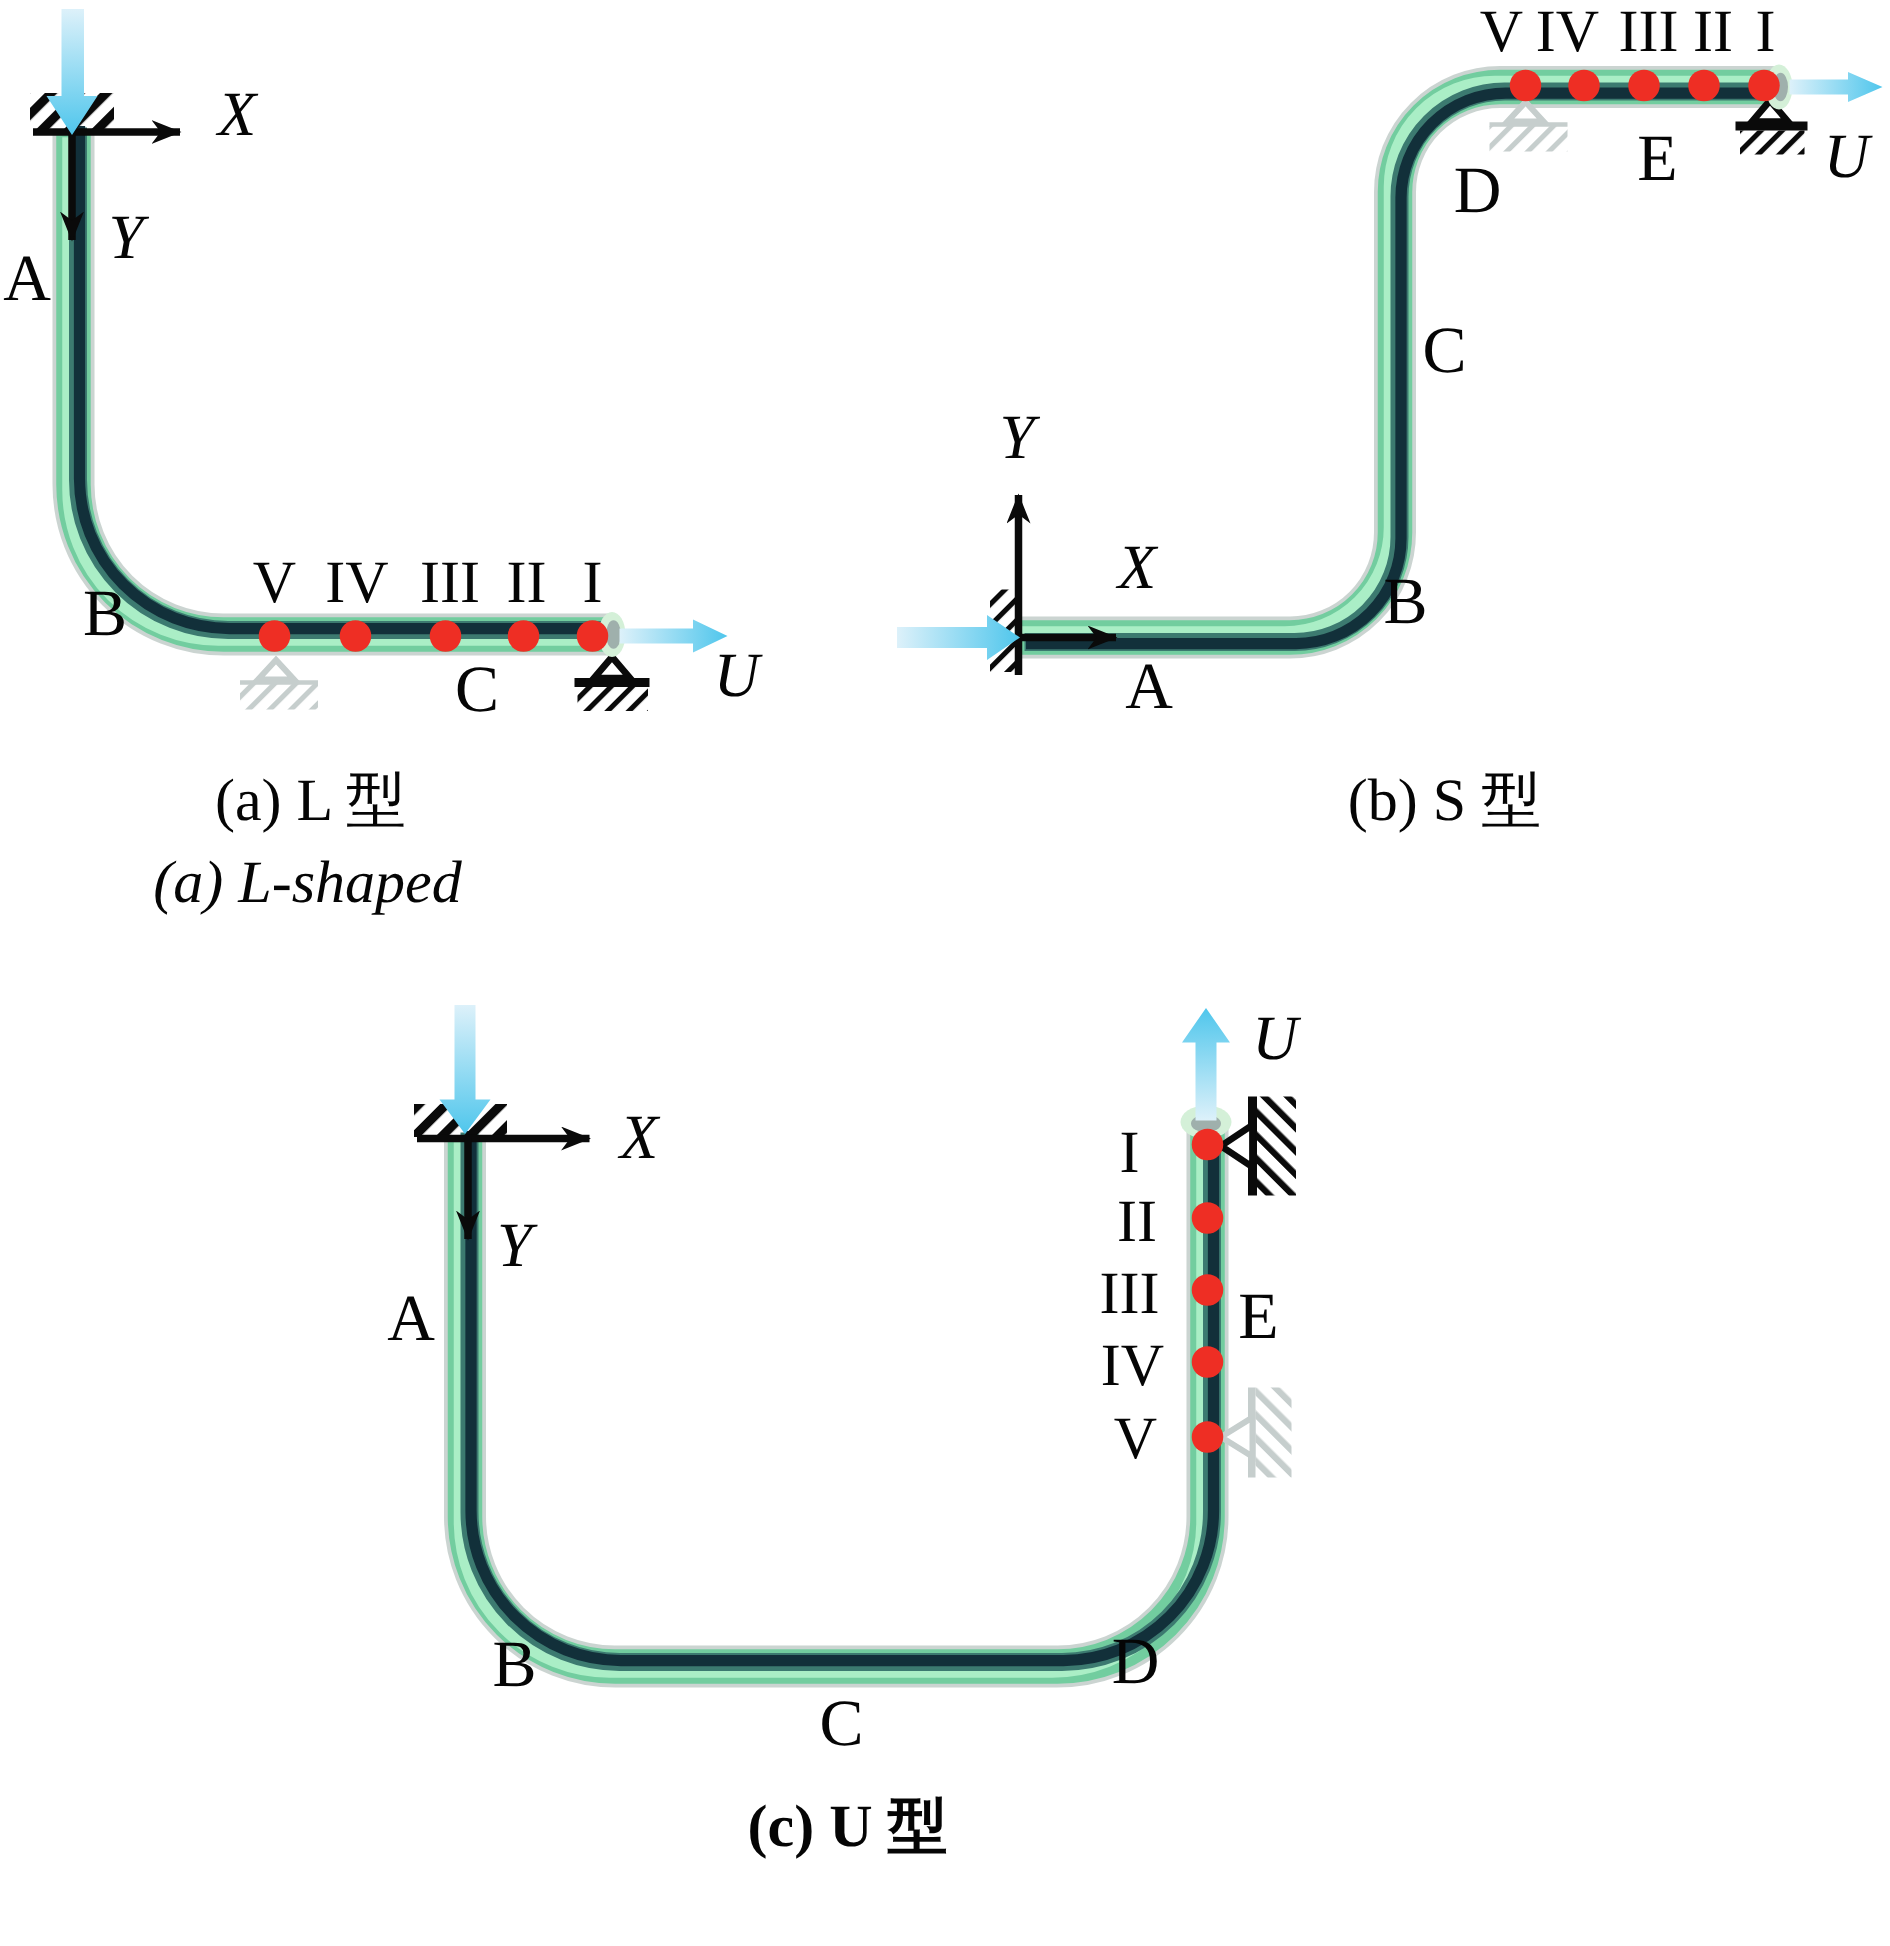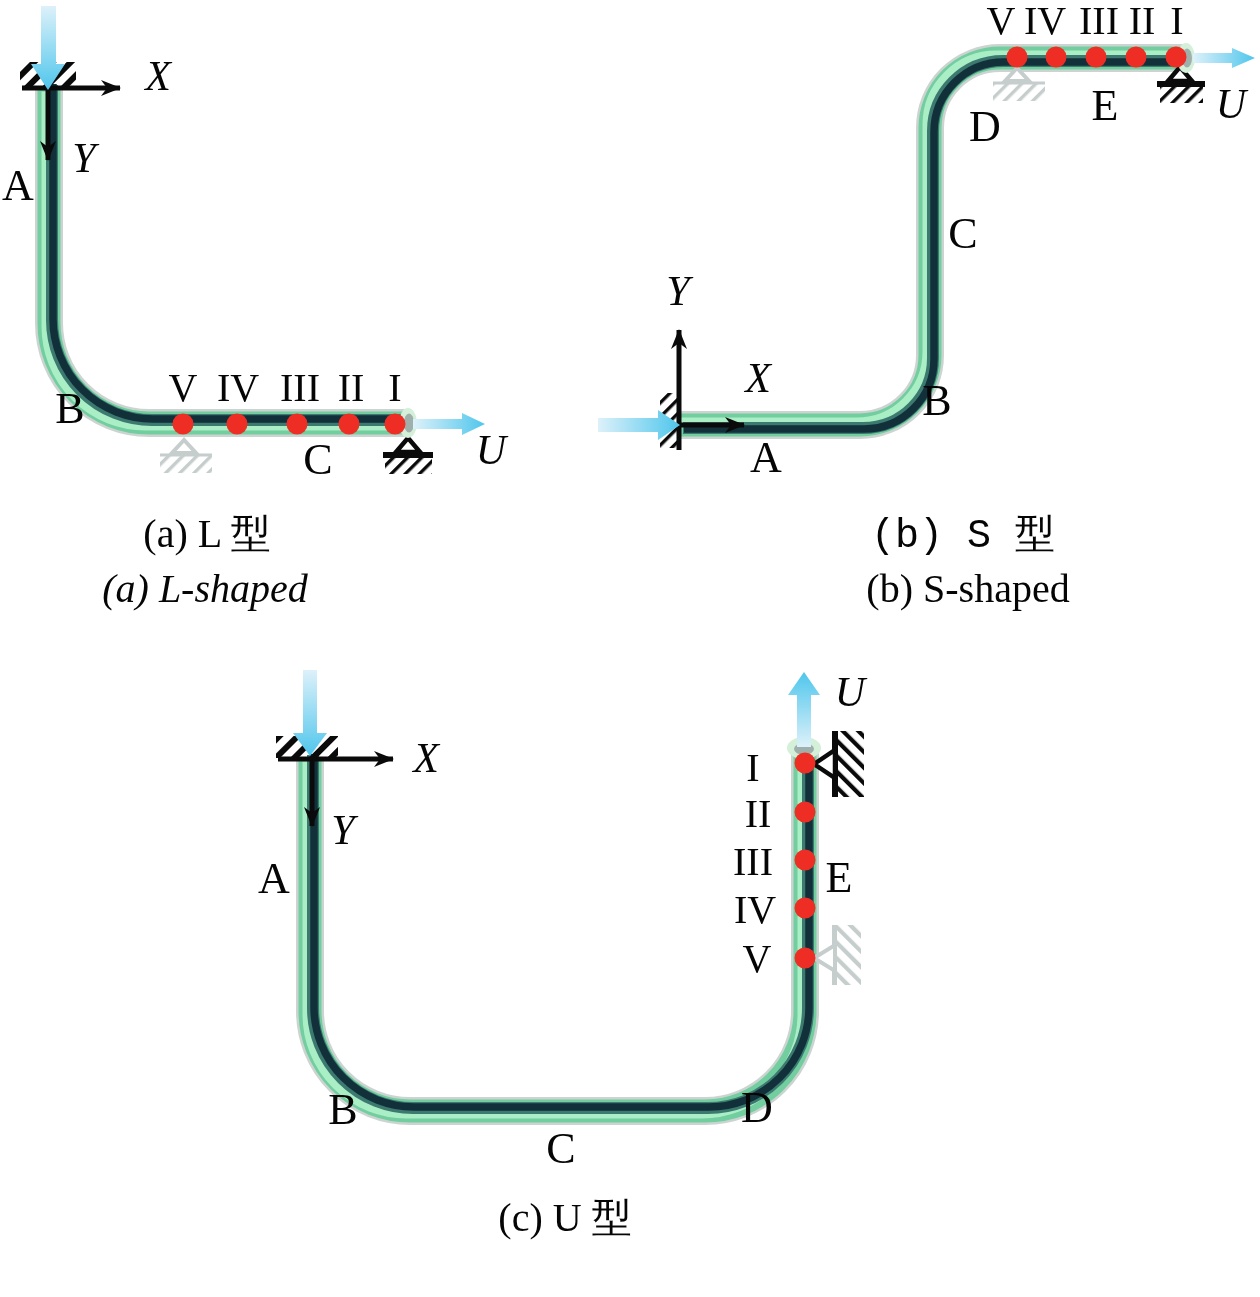--- a/index.html
+++ b/index.html
@@ -221,16 +221,15 @@
     <text class="pt" x="758" y="827" text-anchor="middle">II</text>
     <text class="pt" x="753" y="875" text-anchor="middle">III</text>
     <text class="pt" x="755" y="923" text-anchor="middle">IV</text>
     <text class="pt" x="757" y="972" text-anchor="middle">V</text>
     <text class="ax" x="850" y="706" text-anchor="middle">U</text>
   </g>
 </svg>
 
   <div class="cap" style="left:207px;top:533px;">(a) L 型</div>
   <div class="cap" style="left:205px;top:588px;font-style:italic;">(a) L-shaped</div>
-  <div class="cap" style="left:963px;top:533px;font-family:Liberation Mono, monospace;">(b) S 型</div>
-  <div class="cap" style="left:968px;top:588px;">(b) S-shaped</div>
-  <div class="cap" style="left:565px;top:1217px;">(c) U 型</div>
+  <div class="cap" style="left:963px;top:533px;">(b) S 型</div>
+  <div class="cap" style="left:565px;top:1217px;font-weight:bold;">(c) U 型</div>
 </div>
 
 </body></html>

